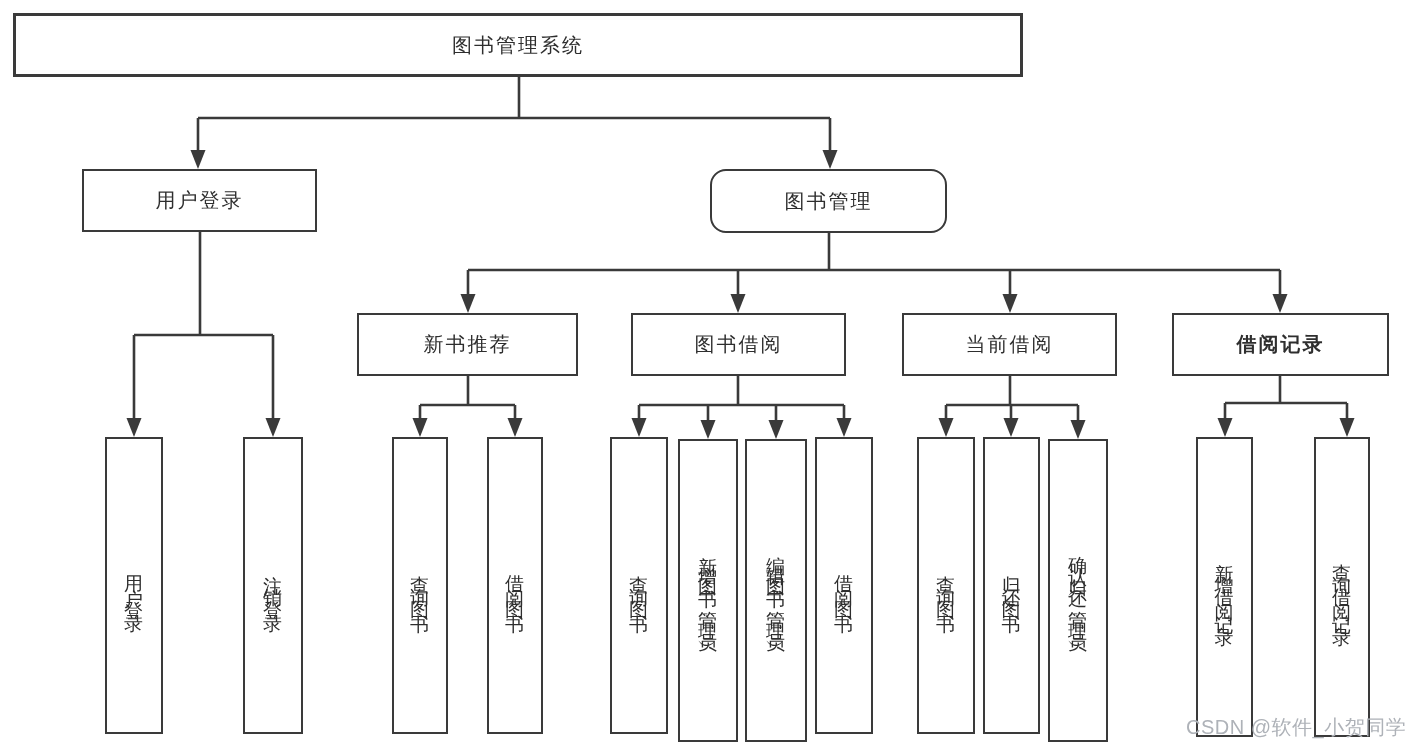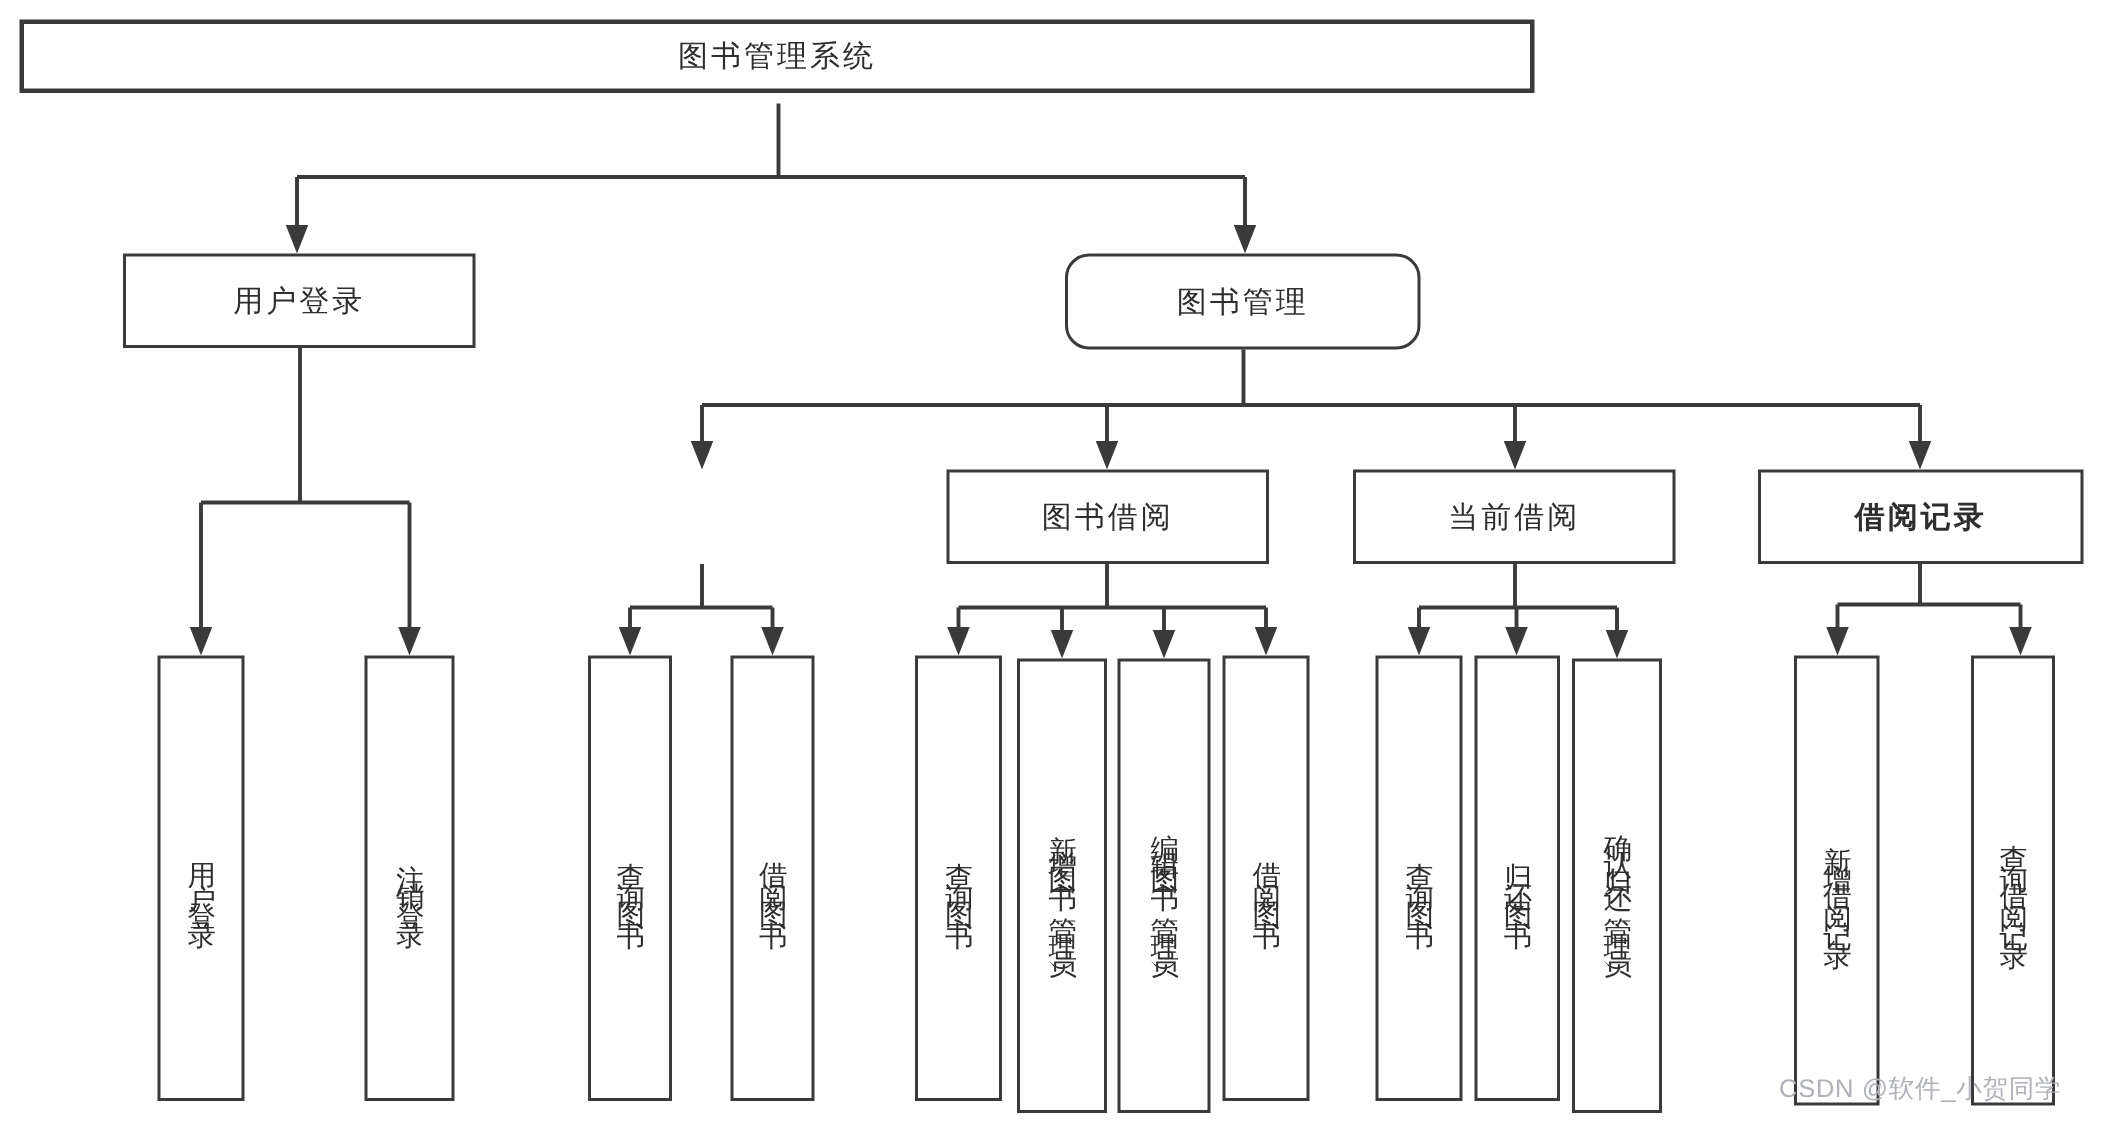--- a/index.html
+++ b/index.html
@@ -16,21 +16,21 @@
   .hbox{font-size:20px;letter-spacing:2px;white-space:nowrap;}
   .root{border-width:3px;}
   .leaf{z-index:10;}
   .leaf .vtext{
     writing-mode:vertical-rl;text-orientation:mixed;
     font-size:19px;letter-spacing:13px;line-height:1;white-space:nowrap;
   }
   .leaf.dense .vtext{letter-spacing:11px;}
   #watermark{
     position:absolute;left:1186px;top:714px;z-index:30;
-    font-size:17px;letter-spacing:0.5px;color:#aeb2b8;white-space:nowrap;
+    font-size:20px;letter-spacing:0.5px;color:#aeb2b8;white-space:nowrap;
   }
 </style>
 </head>
 <body>
 
 <div id="stage">
 
   <svg id="connectors" width="1405" height="747" viewBox="0 0 1405 747">
 
     <path d="M519 69 V118 M198 118 H830
@@ -64,25 +64,26 @@
       <polygon points="768.5,420 783.5,420 776,439"></polygon>
       <polygon points="836.5,418 851.5,418 844,437"></polygon>
       <polygon points="938.5,418 953.5,418 946,437"></polygon>
       <polygon points="1003.5,418 1018.5,418 1011,437"></polygon>
       <polygon points="1070.5,420 1085.5,420 1078,439"></polygon>
       <polygon points="1217.5,418 1232.5,418 1225,437"></polygon>
       <polygon points="1339.5,418 1354.5,418 1347,437"></polygon>
     </g>
   </svg>
 
-  <div class="node hbox root" style="left:13px;top:13px;width:1010px;height:49px;">图书管理系统</div>
+  <div class="node hbox root" style="left:13px;top:13px;width:1010px;height:64px;">图书管理系统</div>
 
   <div class="node hbox" style="left:82px;top:169px;width:235px;height:63px;">用户登录</div>
   <div class="node hbox" style="left:710px;top:169px;width:237px;height:64px;border-radius:16px;">图书管理</div>
 
+  <div class="node hbox" style="left:357px;top:313px;width:221px;height:63px;">新书推荐</div>
   <div class="node hbox" style="left:631px;top:313px;width:215px;height:63px;">图书借阅</div>
   <div class="node hbox" style="left:902px;top:313px;width:215px;height:63px;">当前借阅</div>
   <div class="node hbox" style="left:1172px;top:313px;width:217px;height:63px;font-weight:bold;">借阅记录</div>
 
   <div class="node leaf" style="left:105px;top:437px;width:58px;height:297px;">
     <span class="vtext">用户登录</span>
   </div>
   <div class="node leaf" style="left:243px;top:437px;width:60px;height:297px;">
     <span class="vtext">注销登录</span>
   </div>

